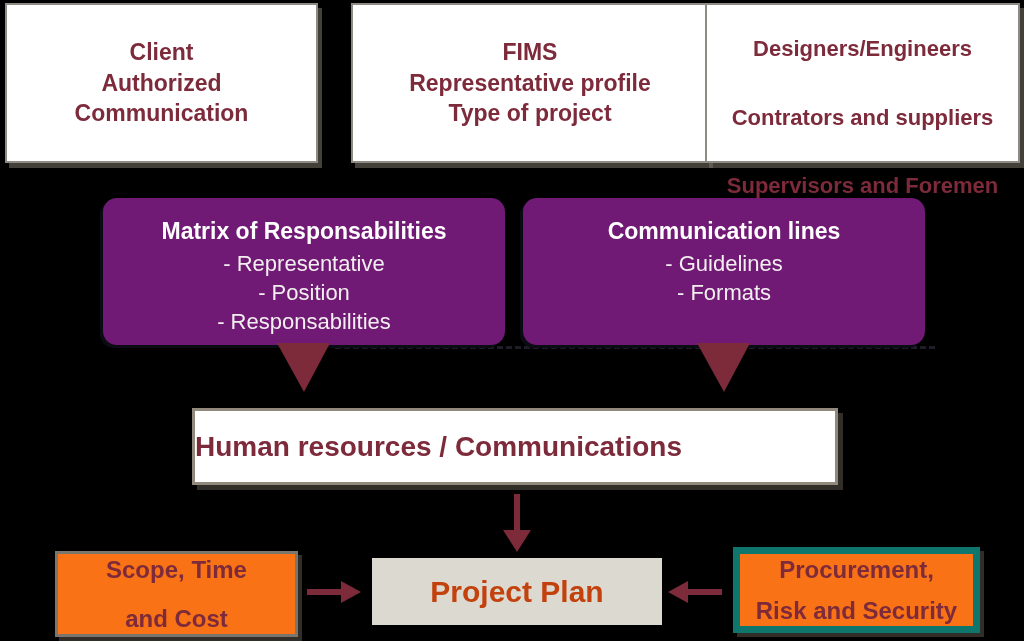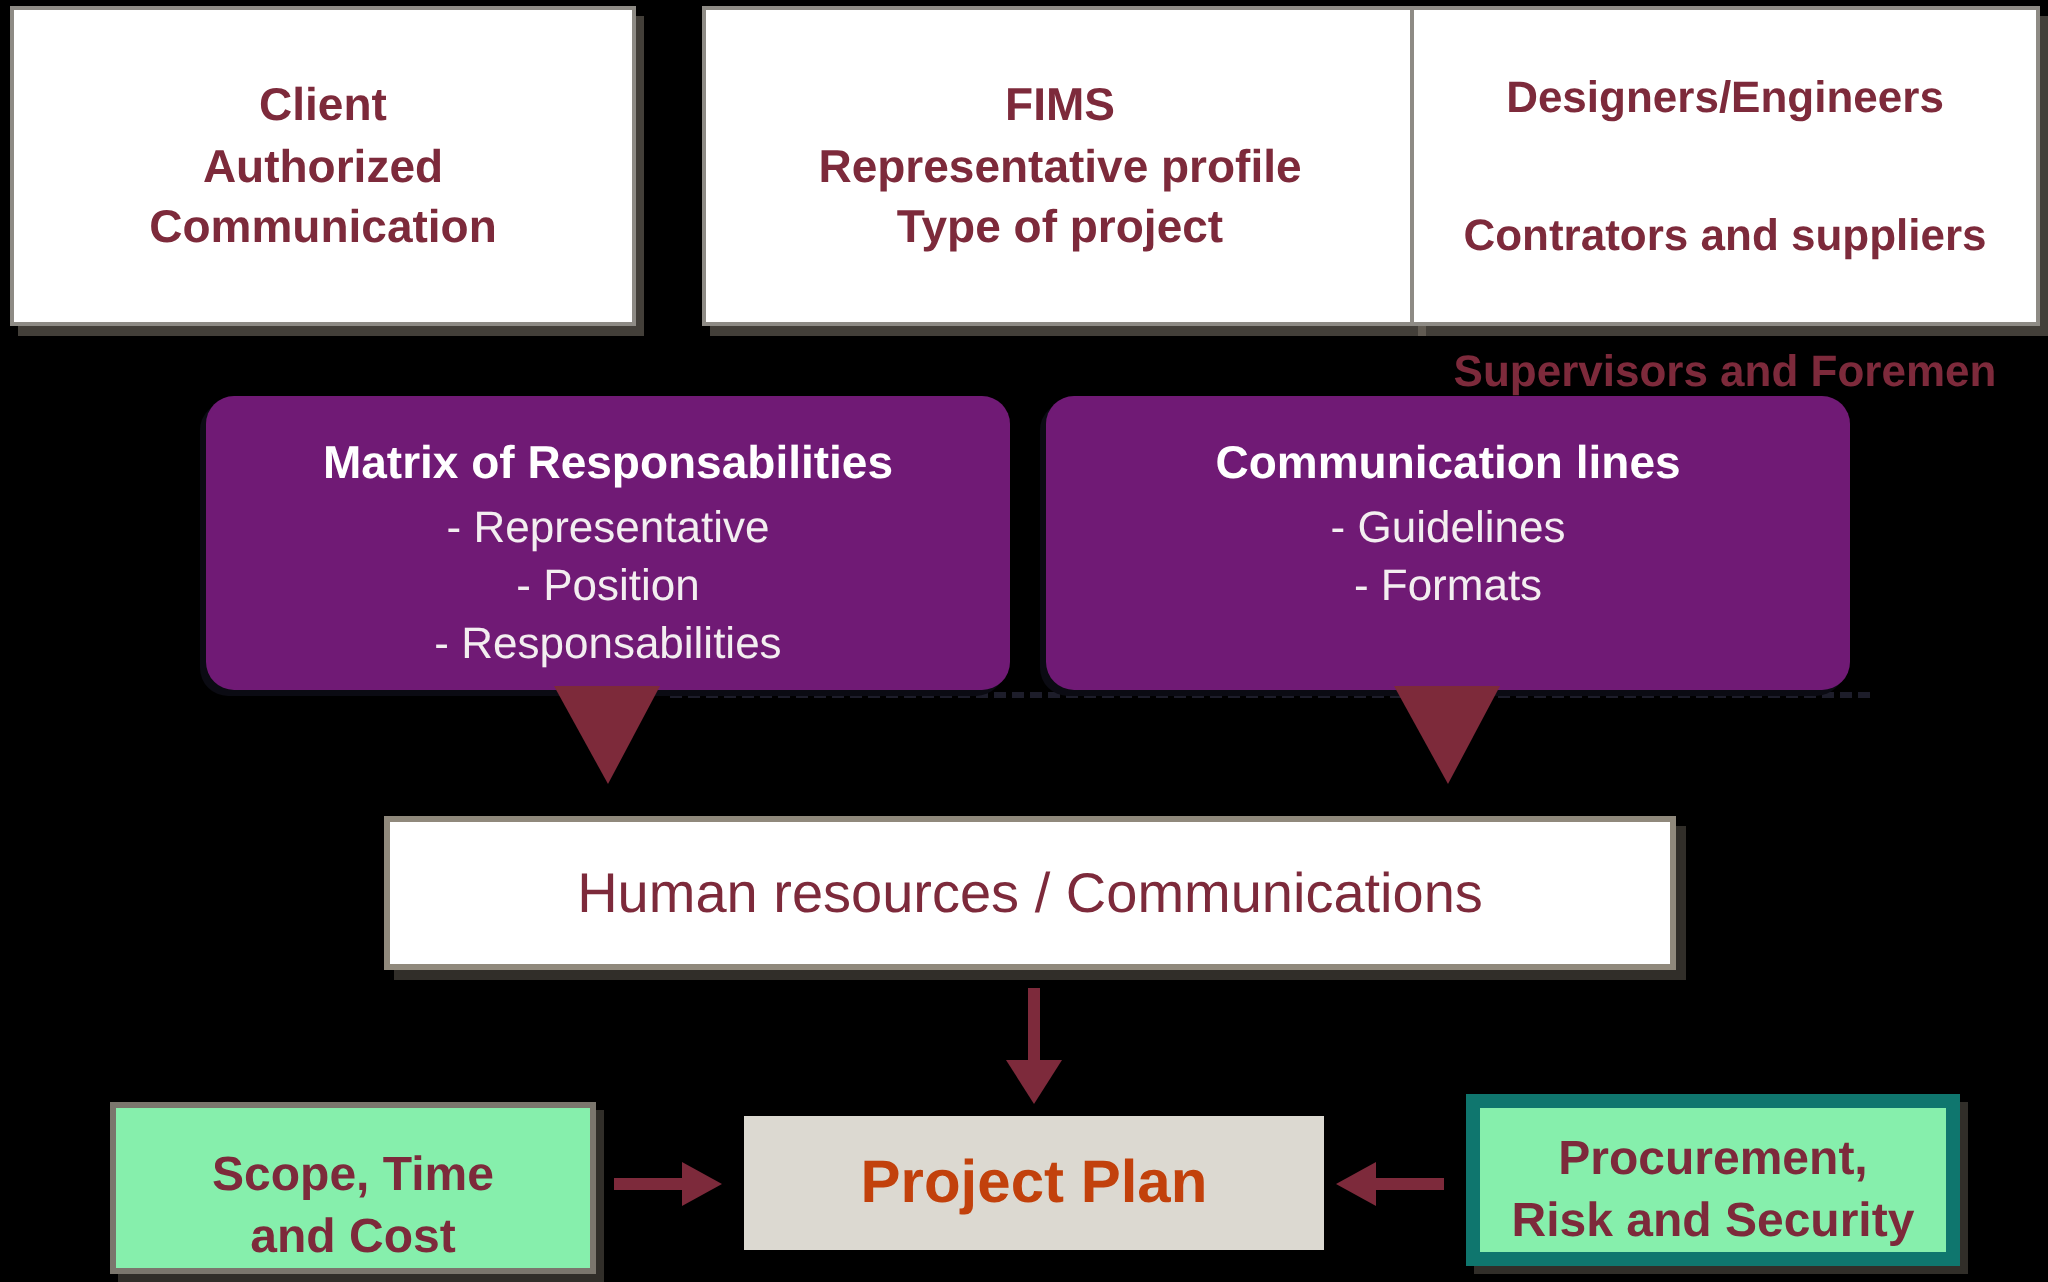--- a/index.html
+++ b/index.html
@@ -37,27 +37,27 @@
   #tail-comm{left:697px;top:343px;}
   
   .dash-line{
     position:absolute;left:335px;top:346px;width:600px;height:0;
     border-top:3px dashed #1d1d2a;z-index:1;
   }
   
   #box-hr{
     position:absolute;left:192px;top:408px;width:646px;height:77px;box-sizing:border-box;
     background:#ffffff;border:3px solid #90897c;box-shadow:5px 5px 0 rgba(122,115,103,.4);
-    display:flex;justify-content:center;align-items:center;
-    color:#7d2a3b;font-weight:normal;font-size:28px;z-index:2;
+    display:flex;justify-content:flex-start;align-items:center;
+    color:#7d2a3b;font-weight:bold;font-size:28px;z-index:2;
   }
   
   .bbox{
-    position:absolute;box-sizing:border-box;background:#86efac;
-    display:flex;flex-direction:column;justify-content:flex-end;align-items:center;
+    position:absolute;box-sizing:border-box;background:#f97316;
+    display:flex;flex-direction:column;justify-content:space-between;align-items:center;
     text-align:center;color:#7d2a3b;font-weight:bold;font-size:24px;line-height:1.3;
   }
   #box-scope{left:55px;top:551px;width:243px;height:86px;border:3px solid #7b766d;box-shadow:4px 4px 0 rgba(122,115,103,.4);}
   #box-procurement{left:733px;top:547px;width:247px;height:86px;border:7px solid #0f766e;box-shadow:4px 4px 0 rgba(122,115,103,.4);}
   #box-plan{
     position:absolute;left:372px;top:558px;width:290px;height:67px;box-sizing:border-box;
     background:#dcd9d1;display:flex;justify-content:center;align-items:center;
     color:#c2410c;font-weight:bold;font-size:30px;
   }
   

